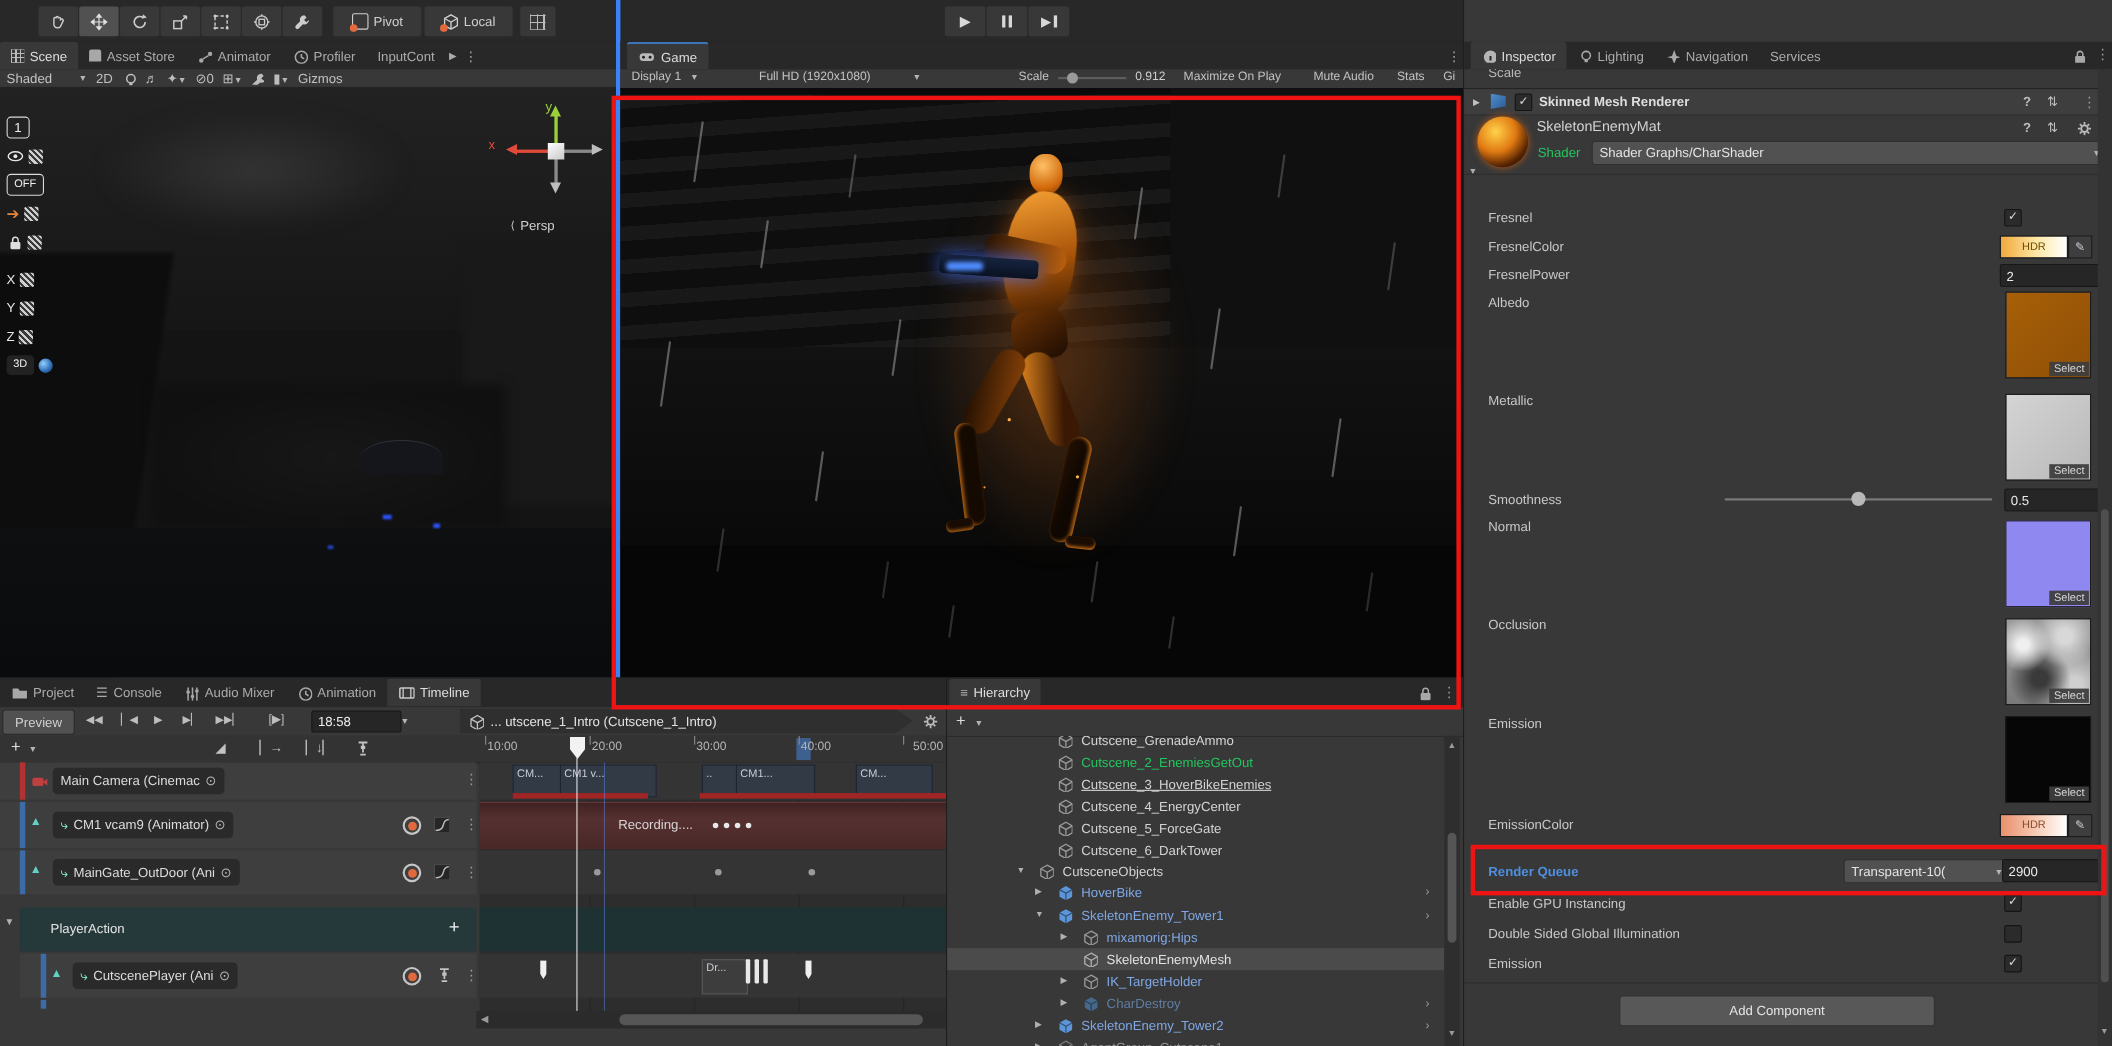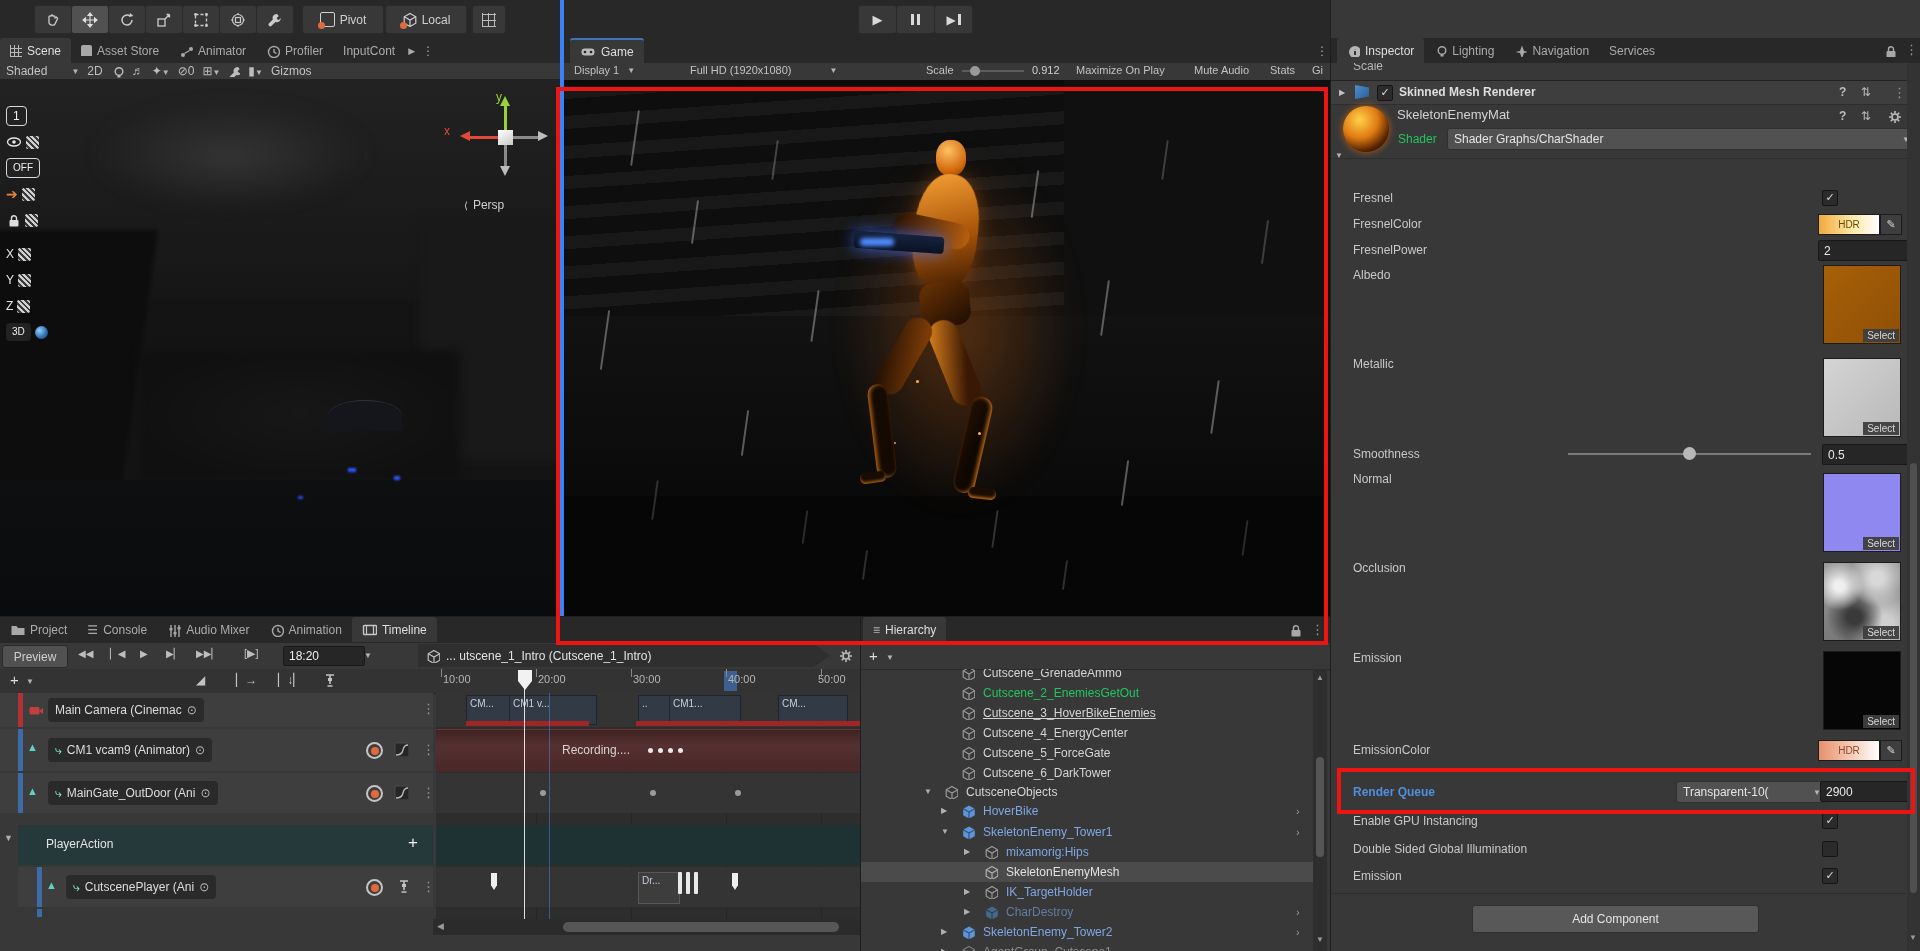--- a/index.html
+++ b/index.html
@@ -517,21 +517,21 @@
   </div>
   <div class="abs" style="left:0;top:26px;width:860px;height:26px;background:#383838;border-bottom:1px solid #232323;">
     <div class="btn sel abs" style="left:2px;top:2px;width:64px;height:21px;">Preview</div>
     <span class="abs" style="left:78px;top:5px;color:#bdbdbd;font-size:10px;">◀◀</span>
     <span class="abs" style="left:110px;top:5px;color:#bdbdbd;font-size:10px;">▏◀</span>
     <span class="abs" style="left:140px;top:5px;color:#bdbdbd;font-size:10px;">▶</span>
     <span class="abs" style="left:166px;top:5px;color:#bdbdbd;font-size:10px;">▶▏</span>
     <span class="abs" style="left:196px;top:5px;color:#bdbdbd;font-size:10px;">▶▶▏</span>
     <span class="abs" style="left:244px;top:4px;color:#bdbdbd;font-size:11px;">[▶]</span>
     <div class="field abs" style="left:283px;top:3px;width:70px;height:18px;">
-          <span style="color:#efefef;">18:20</span>
+          <span style="color:#efefef;">18:58</span>
         </div>
     <span class="abs caret" style="left:364px;top:8px;">▼</span>
     <div class="abs" style="left:418px;top:1px;width:412px;height:23px;background:#2f2f2f;display:flex;align-items:center;gap:6px;padding:0 8px;box-sizing:border-box;clip-path:polygon(0 0,96% 0,100% 50%,96% 100%,0 100%);">
       <span class="ico">
             <svg width="14" height="14">
               <use href="#cube" color="#c2c2c2"></use>
             </svg>
           </span>
       <span style="color:#e2e2e2;white-space:nowrap;overflow:hidden;">... utscene_1_Intro (Cutscene_1_Intro)</span>
     </div>
@@ -556,21 +556,21 @@
     <div class="abs" style="left:436px;top:0;width:424px;height:24px;color:#b5b5b5;font-size:11px;">
       <div class="abs" style="left:288px;top:2px;width:13px;height:20px;background:#3d6091;"></div>
       <span class="abs" style="left:7px;top:4px;">10:00</span>
           <i class="abs" style="left:5px;top:0;width:1px;height:8px;background:#8a8a8a;"></i>
       <span class="abs" style="left:102px;top:4px;">20:00</span>
           <i class="abs" style="left:100px;top:0;width:1px;height:8px;background:#8a8a8a;"></i>
       <span class="abs" style="left:197px;top:4px;">30:00</span>
           <i class="abs" style="left:195px;top:0;width:1px;height:8px;background:#8a8a8a;"></i>
       <span class="abs" style="left:292px;top:4px;">40:00</span>
           <i class="abs" style="left:290px;top:0;width:1px;height:8px;background:#8a8a8a;"></i>
-      <span class="abs" style="left:382px;top:4px;">50:00</span>
+      <span class="abs" style="left:394px;top:4px;">50:00</span>
           <i class="abs" style="left:385px;top:0;width:1px;height:8px;background:#8a8a8a;"></i>
     </div>
   </div>
 
   <div class="abs" style="left:0;top:76px;width:433px;height:226px;">
     <div class="abs" style="left:0;top:0;width:433px;height:34px;background:#3e3e3e;">
       <i class="abs" style="left:18px;top:0;width:5px;height:34px;background:#b03232;"></i>
       <span class="ico abs" style="left:28px;top:9px;">
             <svg width="16" height="16">
               <use href="#cam" color="#c04040"></use>

